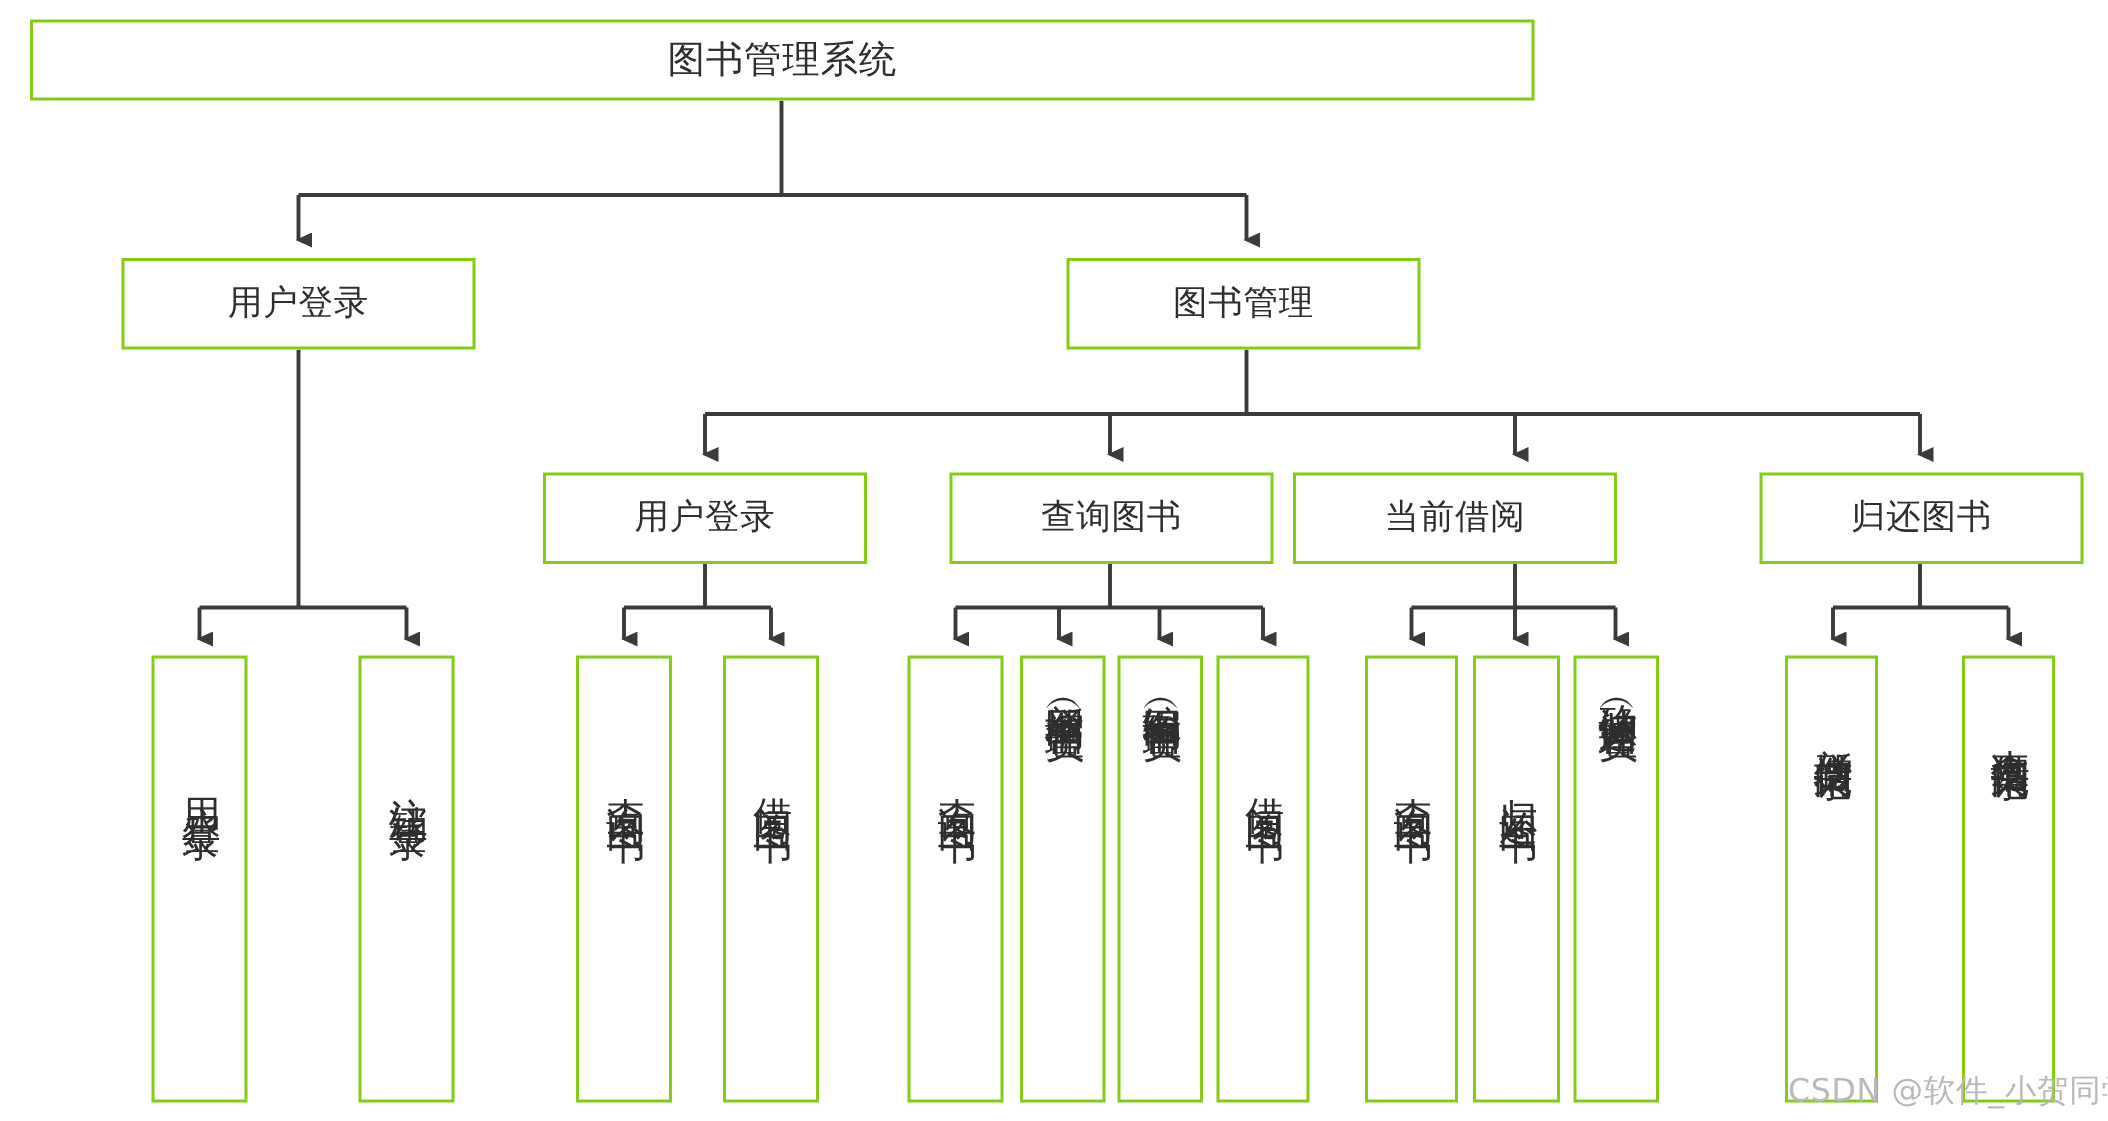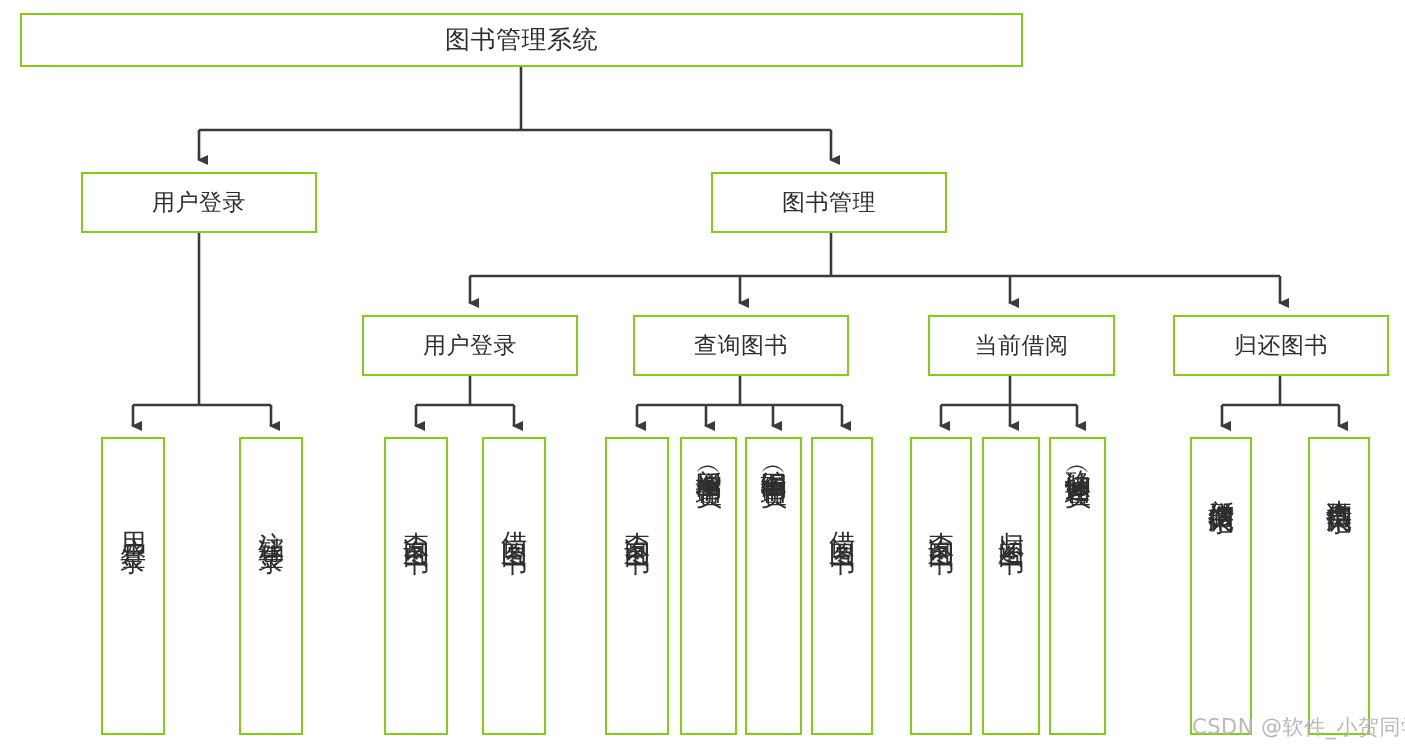--- a/index.html
+++ b/index.html
@@ -137,21 +137,21 @@
   <div class="node branch" style="left:711px; top:172px; width:236px; height:61px;">
     <span class="node-label">图书管理</span>
   </div>
 
   <div class="node branch" style="left:362px; top:315px; width:216px; height:61px;">
     <span class="node-label">用户登录</span>
   </div>
   <div class="node branch" style="left:633px; top:315px; width:216px; height:61px;">
     <span class="node-label">查询图书</span>
   </div>
-  <div class="node branch" style="left:928px; top:315px; width:187px; height:61px;">
+  <div class="node branch" style="left:862px; top:315px; width:216px; height:61px;">
     <span class="node-label">当前借阅</span>
   </div>
   <div class="node branch" style="left:1173px; top:315px; width:216px; height:61px;">
     <span class="node-label">归还图书</span>
   </div>
 
   <div class="node leaf" style="left:101px; top:437px; width:64px; height:298px; padding-top:72px;">
     <span class="node-label">用户登录</span>
   </div>
   <div class="node leaf" style="left:239px; top:437px; width:64px; height:298px; padding-top:72px;">

